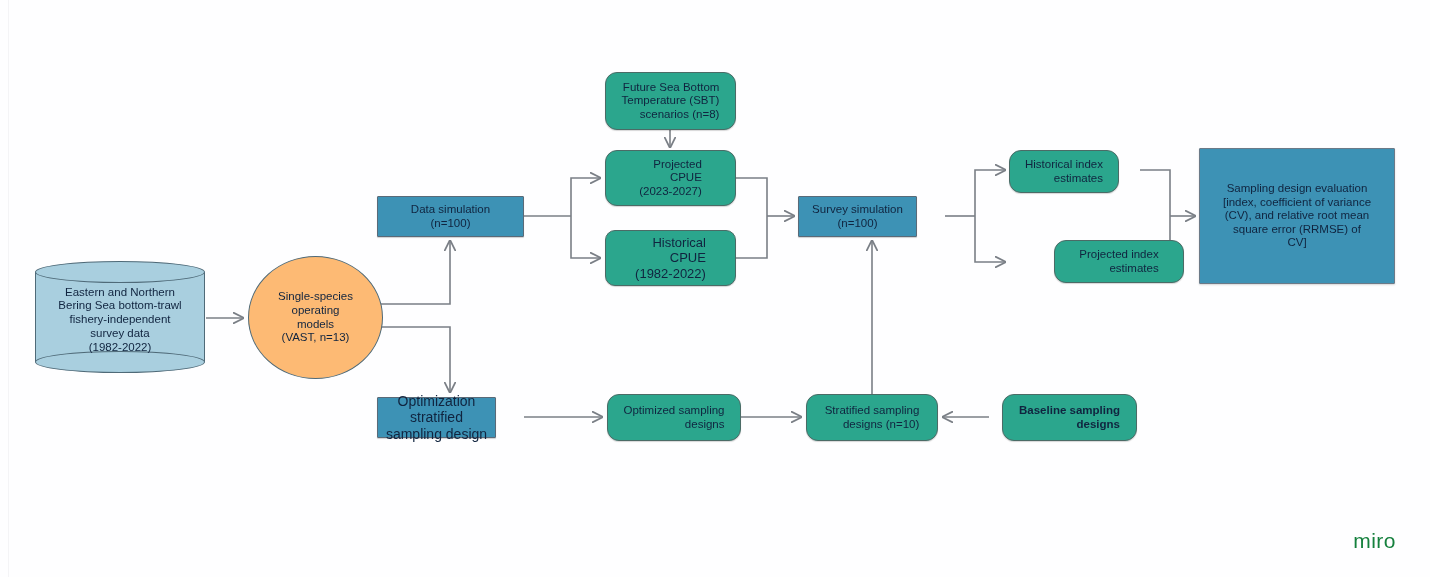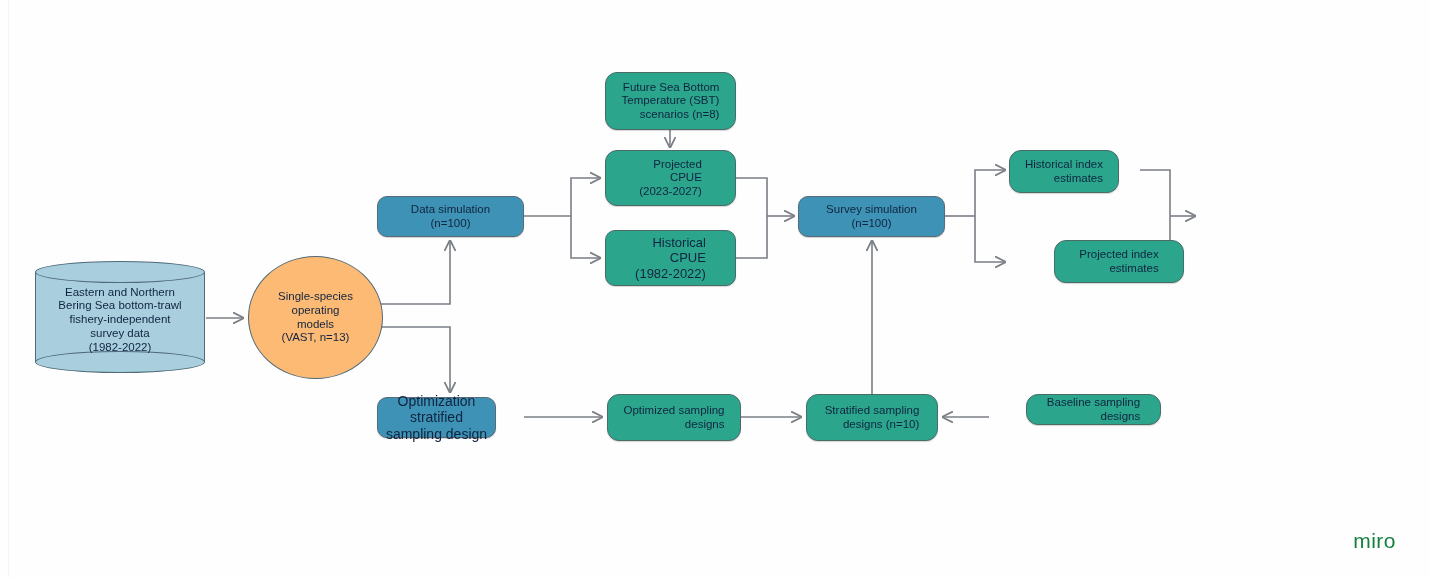--- a/index.html
+++ b/index.html
@@ -38,21 +38,21 @@
     justify-content: center;
     text-align: center;
     color: #10243f;
     line-height: 1.18;
     white-space: pre-line;
     padding: 2px 6px;
   }
   .rect-blue {
     background: #3d92b5;
     border: 1.5px solid #5a6a78;
-    border-radius: 10px;
+    border-radius: 1px;
     box-shadow: 0 1px 1px rgba(0,0,0,0.18);
   }
   .rect-blue-dark {
     background: #3d92b5;
     border: 1.5px solid #6b7a88;
     border-radius: 1px;
     box-shadow: 0 1px 2px rgba(0,0,0,0.16);
   }
   .rounded-green {
     background: #2ba68d;
@@ -203,51 +203,58 @@
 CPUE
 (2023-2027)</span>
   </div>
 
   <div class="node rounded-green" style="left:605px; top:230px; width:131px; height:56px; font-size:13px;border-radius:10px;">
     <span>Historical
 CPUE
 (1982-2022)</span>
   </div>
 
-  <div class="node rect-blue" style="left:798px; top:196px; width:147px; height:41px; font-size:11.5px;">
+  <div class="node rect-blue" style="left:798px; top:196px; width:119px; height:41px; font-size:11.5px;">
     <span>Survey simulation
 (n=100)</span>
   </div>
 
   <div class="node rounded-green" style="left:1009px; top:150px; width:110px; height:43px; font-size:11.5px;">
     <span>Historical index
 estimates</span>
   </div>
 
   <div class="node rounded-green" style="left:1054px; top:240px; width:130px; height:43px; font-size:11.5px;">
     <span>Projected index
 estimates</span>
   </div>
 
+  <div class="node rect-blue-dark" style="left:1199px; top:148px; width:196px; height:136px; font-size:11.5px;">
+    <span>Sampling design evaluation
+[index, coefficient of variance
+(CV), and relative root mean
+square error (RRMSE) of
+CV]</span>
+  </div>
 
   <div class="node rect-blue" style="left:377px; top:397px; width:119px; height:41px; font-size:14px;">
     <span>Optimization stratified
 sampling design</span>
   </div>
 
   <div class="node rounded-green" style="left:607px; top:394px; width:134px; height:47px; font-size:11.5px;">
     <span>Optimized sampling
 designs</span>
   </div>
 
   <div class="node rounded-green" style="left:806px; top:394px; width:132px; height:47px; font-size:11.5px;">
     <span>Stratified sampling
 designs (n=10)</span>
   </div>
 
-  <div class="node rounded-green" style="left:1026px; top:394px; width:135px; height:31px; font-size:11.5px;">
+  <div class="node rounded-green" style="left:1002px; top:394px; width:135px; height:47px; font-size:11.5px;font-weight:bold;">
     <span>Baseline sampling
 designs</span>
   </div>
 
   <div id="miro-watermark">miro</div>
 
 </div>
 
 </body></html>

